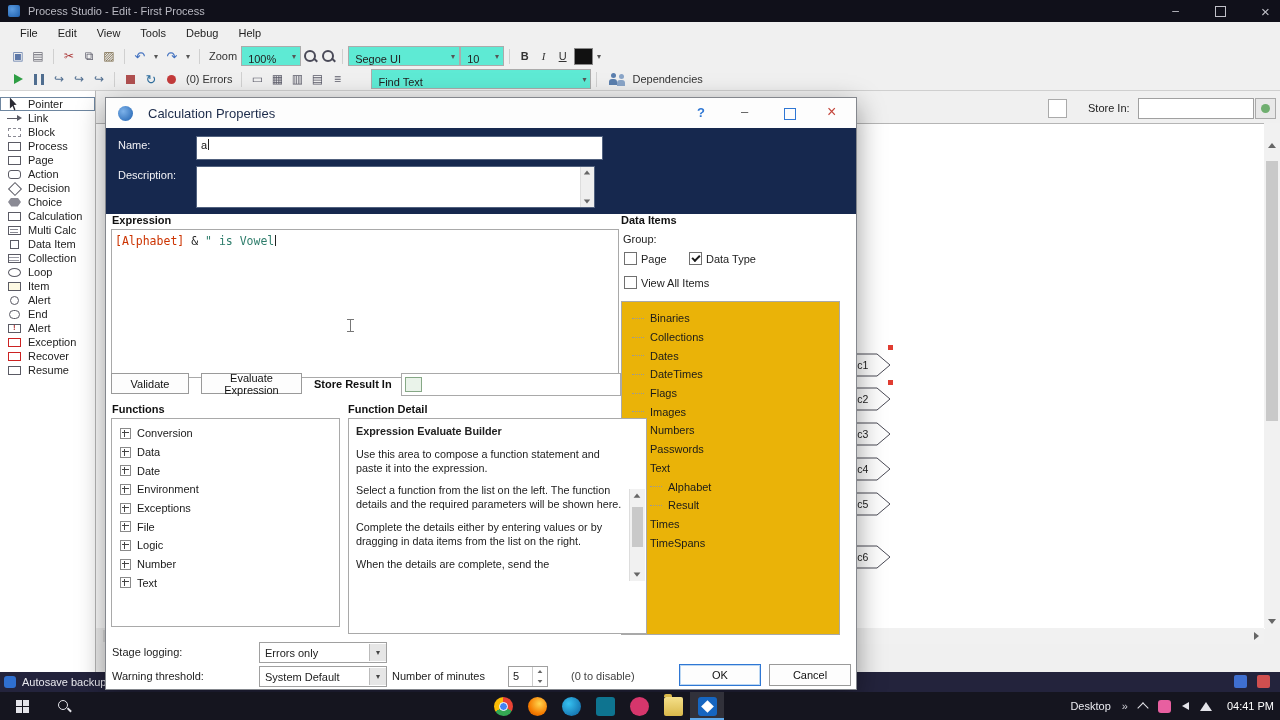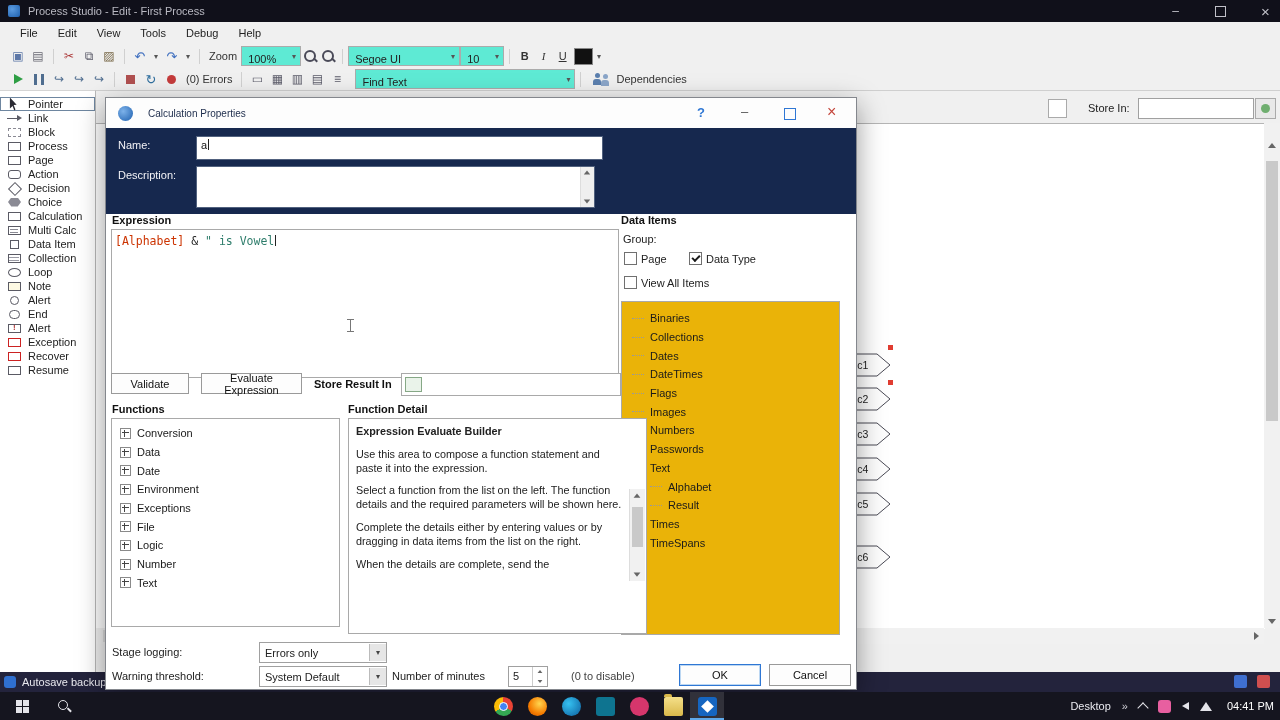--- a/index.html
+++ b/index.html
@@ -49,21 +49,21 @@
   .color-swatch{width:17px;height:15px;background:#111;border:1px solid #888;margin-left:2px}
   .i-play{width:0;height:0;border-left:9px solid #2e9e44;border-top:5px solid transparent;border-bottom:5px solid transparent;margin:0 6px}
   .i-pause{position:relative;width:10px;height:11px;margin:0 5px}
   .i-pause::before,.i-pause::after{content:"";position:absolute;top:0;bottom:0;width:3px;background:#4f6d8f}
   .i-pause::before{left:0}.i-pause::after{right:0}
   .i-step::before{content:"↪";color:#4f6d8f;font-size:12px}
   .i-stop{width:9px;height:9px;background:#b05050;margin:0 6px}
   .i-refresh::before{content:"↻";color:#2e6e9e;font-size:13px}
   .i-break{width:9px;height:9px;border-radius:50%;background:#c43b3b;margin:0 6px}
   .i-doc1::before{content:"▭"}.i-doc2::before{content:"▦"}.i-doc3::before{content:"▥"}.i-doc4::before{content:"▤"}.i-doc5::before{content:"≡"}
-  .find-combo{width:212px;height:18px;margin-left:8px}
+  .find-combo{width:212px;height:18px;margin-left:24px}
   .i-people{position:relative;width:20px;height:16px;margin-left:6px}
   .i-people::before{content:"";position:absolute;left:3px;top:2px;width:5px;height:5px;border-radius:50%;background:#5b7fae;box-shadow:8px 1px 0 #8aa5c8}
   .i-people::after{content:"";position:absolute;left:1px;top:8px;width:8px;height:6px;border-radius:3px 3px 0 0;background:#5b7fae;box-shadow:8px 1px 0 #8aa5c8}
 
   
   .palette{position:absolute;left:0;top:90px;width:95px;height:582px;background:#fff;
            border-right:1px solid #b9b9b9;border-top:1px solid #d5d5d5;padding-top:6px;z-index:5}
   .pal-row{display:flex;align-items:center;height:14px;padding:0 3px 0 6px}
   .pal-row.selected{outline:1px solid #6e86a0;outline-offset:-1px}
   .pal-label{font-size:11px;color:#222;white-space:nowrap}
@@ -116,21 +116,21 @@
   .autosave-icon{width:12px;height:12px;border-radius:3px;background:#2f6fd0;margin-right:6px}
   .status-right{position:absolute;right:14px;top:3px;display:flex;gap:10px}
   .status-right i{width:13px;height:13px;border-radius:2px;display:block}
   .st-blue{background:#3f6fd0}.st-red{background:#d04f4f}
 
   
   .dialog{position:absolute;left:105px;top:97px;width:750px;height:591px;background:#fff;
           border:1px solid #84878d;box-shadow:0 8px 26px rgba(0,0,0,.4);z-index:40}
   .dlg-titlebar{position:absolute;left:0;top:0;right:0;height:30px;background:#fdfdfd;display:flex;align-items:center;padding-left:12px}
   .dlg-icon{width:15px;height:15px;border-radius:50%;background:radial-gradient(circle at 35% 35%,#7db2ea,#1d5fae);margin-right:15px}
-  .dlg-title{font-size:10px;color:#1c2b4a}
+  .dlg-title{font-size:13px;color:#1c2b4a}
   .dlg-help{position:absolute;left:591px;top:7px;color:#2f77d4;font-weight:bold;font-size:13px}
   .dlg-min{position:absolute;left:635px;top:6px;color:#555}
   .dlg-min::before{content:"–";font-size:13px}
   .dlg-max{position:absolute;left:678px;top:10px;width:10px;height:10px;border:1px solid #2f77d4}
   .dlg-close{position:absolute;left:721px;top:5px;color:#c4453a;font-size:16px}
   .dlg-close::before{content:"×"}
   .dlg-header{position:absolute;left:0;top:30px;right:0;height:78px;background:#16284e;padding:8px 0 0 12px;color:#fff}
   .hdr-row{display:flex;margin-bottom:6px}
   .hdr-row label{width:78px;font-size:11px;padding-top:3px;color:#f2f2f6}
   .field{background:#fff;border:1px solid #51617e;width:397px;color:#111}
@@ -371,21 +371,21 @@
       <div class="pal-row">
         <span class="pi pi-collection"></span>
         <span class="pal-label">Collection</span>
       </div>
       <div class="pal-row">
         <span class="pi pi-loop"></span>
         <span class="pal-label">Loop</span>
       </div>
       <div class="pal-row">
         <span class="pi pi-note"></span>
-        <span class="pal-label">Note</span>
+        <span class="pal-label">Item</span>
       </div>
       <div class="pal-row">
         <span class="pi pi-anchor"></span>
         <span class="pal-label">Alert</span>
       </div>
       <div class="pal-row">
         <span class="pi pi-end"></span>
         <span class="pal-label">End</span>
       </div>
       <div class="pal-row">

